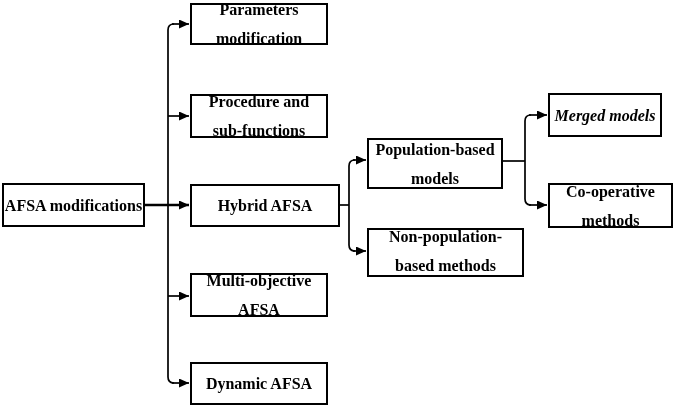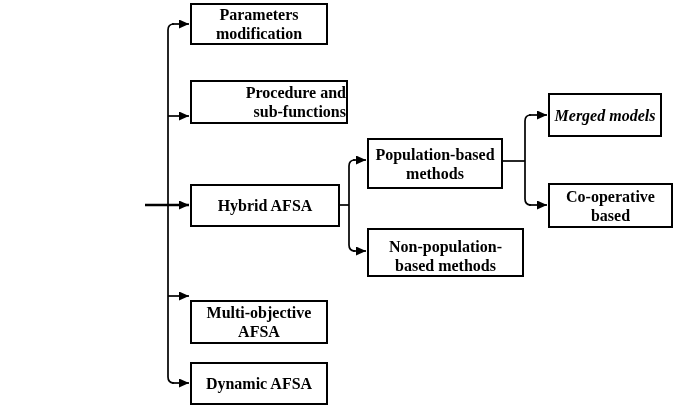--- a/index.html
+++ b/index.html
@@ -24,28 +24,29 @@
     color: var(--text, #000000);
     display: flex;
     flex-direction: column;
     align-items: center;
     justify-content: center;
     text-align: center;
     font-weight: bold;
     font-size: 16px;
     line-height: 19px;
     white-space: nowrap;
+    gap: 10px;
   }
   .node span { display: block; }
   
   .n-root        { left: 2px;   top: 183px; width: 143px; height: 44px; }
   .n-parameters  { left: 190px; top: 3px;   width: 138px; height: 42px; }
-  .n-procedure   { left: 190px; top: 80px;  width: 158px; height: 44px; align-items: flex-end; }
+  .n-procedure   { left: 190px; top: 94px;  width: 138px; height: 44px; }
   .n-hybrid      { left: 190px; top: 184px; width: 150px; height: 43px; }
-  .n-multi       { left: 190px; top: 273px; width: 138px; height: 44px; margin-top: 27px; }
+  .n-multi       { left: 190px; top: 273px; width: 138px; height: 44px; }
   .n-dynamic     { left: 190px; top: 362px; width: 138px; height: 43px; }
   .n-population  { left: 367px; top: 138px; width: 136px; height: 51px; }
   .n-nonpop      { left: 367px; top: 228px; width: 157px; height: 49px; justify-content: flex-end; }
   .n-merged      { left: 548px; top: 93px;  width: 114px; height: 44px; font-style: italic; }
   .n-coop        { left: 548px; top: 183px; width: 125px; height: 45px; }
   svg line, svg path.trunk { stroke: var(--line, #000000); fill: none; }
 </style>
 </head>
 <body>
 
@@ -70,20 +71,23 @@
     <path class="trunk" stroke-width="1.7" d="M 355,160 Q 349,160 349,166 V 245 Q 349,251 355,251"></path>
     <line x1="353" y1="160" x2="366" y2="160" stroke-width="1.7" marker-end="url(#arrow)"></line>
     <line x1="353" y1="251" x2="366" y2="251" stroke-width="1.7" marker-end="url(#arrow)"></line>
 
     <line x1="503" y1="161" x2="525" y2="161" stroke-width="1.7"></line>
     <path class="trunk" stroke-width="1.7" d="M 531,115 Q 525,115 525,121 V 199 Q 525,205 531,205"></path>
     <line x1="529" y1="115" x2="547" y2="115" stroke-width="1.7" marker-end="url(#arrow)"></line>
     <line x1="529" y1="205" x2="547" y2="205" stroke-width="1.7" marker-end="url(#arrow)"></line>
   </svg>
 
+  <div class="node n-root">
+    <span>AFSA modifications</span>
+  </div>
 
   <div class="node n-parameters">
     <span>Parameters</span>
     <span>modification</span>
   </div>
 
   <div class="node n-procedure">
     <span>Procedure and</span>
     <span>sub-functions</span>
   </div>
@@ -96,30 +100,30 @@
     <span>Multi-objective</span>
     <span>AFSA</span>
   </div>
 
   <div class="node n-dynamic">
     <span>Dynamic AFSA</span>
   </div>
 
   <div class="node n-population">
     <span>Population-based</span>
-    <span>methods</span>
+    <span>models</span>
   </div>
 
   <div class="node n-nonpop">
     <span>Non-population-</span>
     <span>based methods</span>
   </div>
 
   <div class="node n-merged">
     <span>Merged models</span>
   </div>
 
   <div class="node n-coop">
     <span>Co-operative</span>
-    <span>based</span>
+    <span>methods</span>
   </div>
 
 </div>
 
 </body></html>

